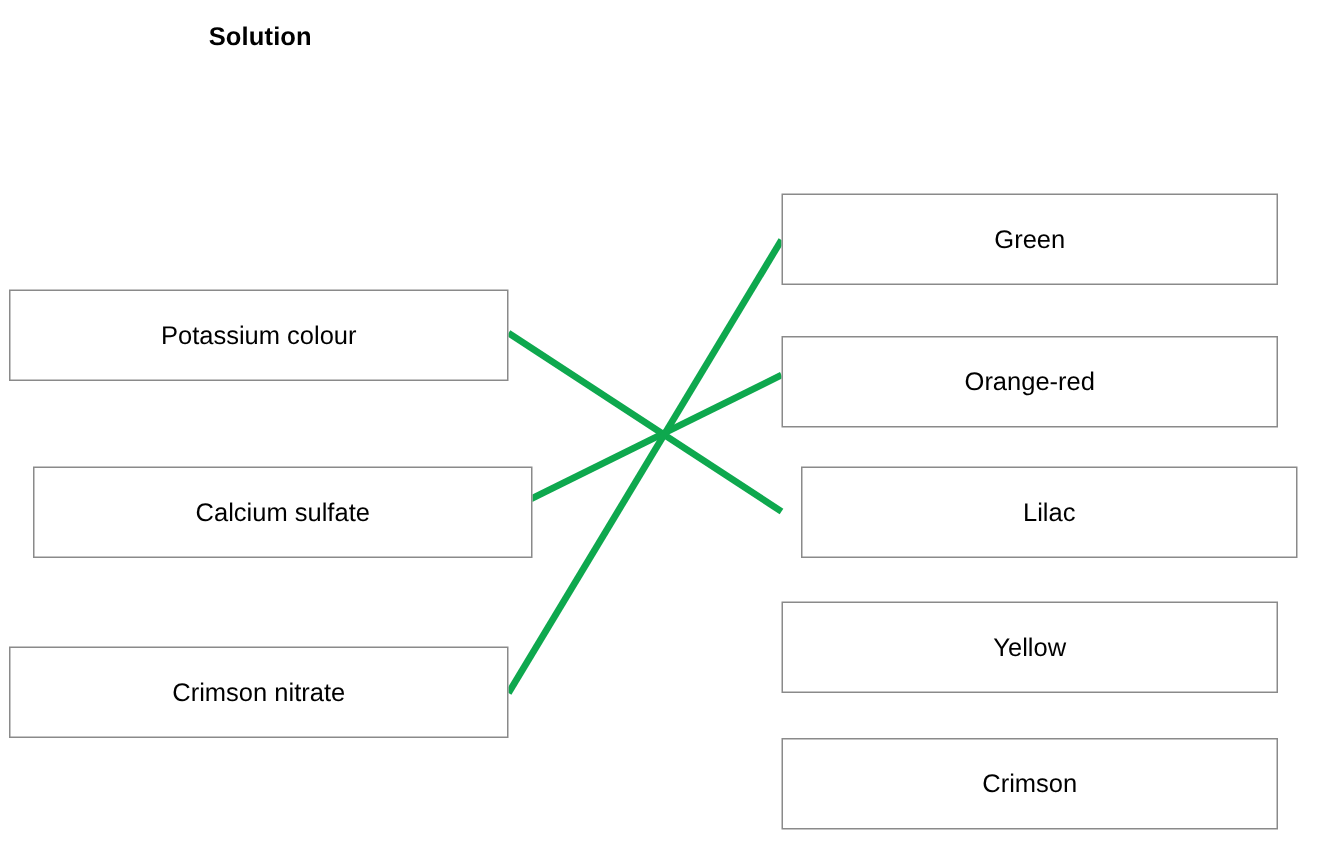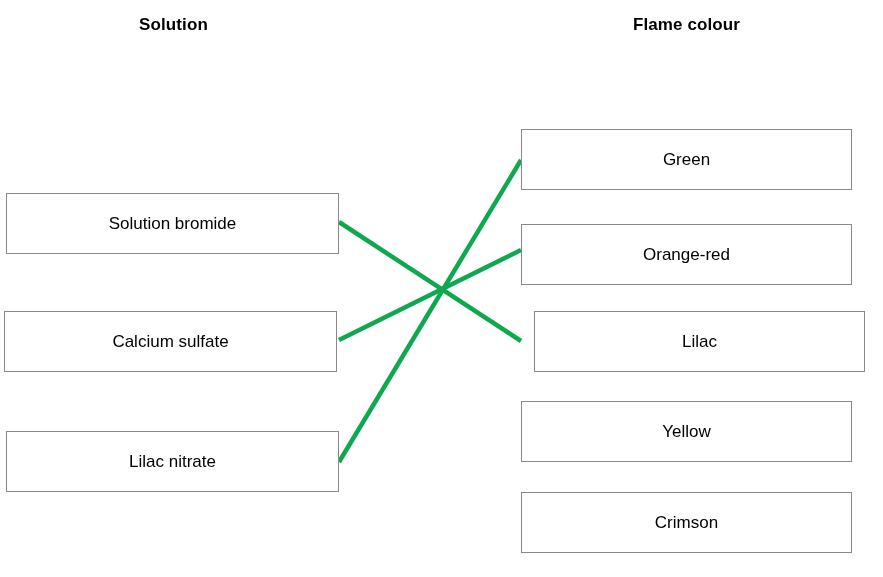--- a/index.html
+++ b/index.html
@@ -58,39 +58,38 @@
     pointer-events: none;
   }
 </style>
 </head>
 <body>
 
 <div id="canvas">
 
   <div class="col-header" id="header-left">Solution</div>
 
-  <div class="col-header" id="header-right">Flame colour</div>
 
   <svg id="links" viewBox="0 0 883 577" preserveAspectRatio="none">
     <g id="links-group">
         <line x1="339" y1="222" x2="521" y2="341" stroke="#0EA84E" stroke-width="4.5" stroke-linecap="butt"></line>
         <line x1="339" y1="340" x2="521" y2="250" stroke="#0EA84E" stroke-width="4.5" stroke-linecap="butt"></line>
         <line x1="339" y1="462" x2="521" y2="160" stroke="#0EA84E" stroke-width="4.5" stroke-linecap="butt"></line>
       </g>
   </svg>
 
   <div id="left-boxes">
       <div class="box box-left" style="left: 6px; top: 193px; width: 333px; height: 61px;">
-        <span class="box-label">Solution bromide</span>
+        <span class="box-label">Potassium colour</span>
       </div>
-      <div class="box box-left" style="left: 4px; top: 311px; width: 333px; height: 61px; align-items: center;">
+      <div class="box box-left" style="left: 22px; top: 311px; width: 333px; height: 61px; align-items: center;">
         <span class="box-label">Calcium sulfate</span>
       </div>
       <div class="box box-left" style="left: 6px; top: 431px; width: 333px; height: 61px;">
-        <span class="box-label">Lilac nitrate</span>
+        <span class="box-label">Crimson nitrate</span>
       </div>
     </div>
   <div id="right-boxes">
       <div class="box box-right" style="left: 521px; top: 129px; width: 331px; height: 61px;">
         <span class="box-label">Green</span>
       </div>
       <div class="box box-right" style="left: 521px; top: 224px; width: 331px; height: 61px;">
         <span class="box-label">Orange-red</span>
       </div>
       <div class="box box-right" style="left: 534px; top: 311px; width: 331px; height: 61px;">

